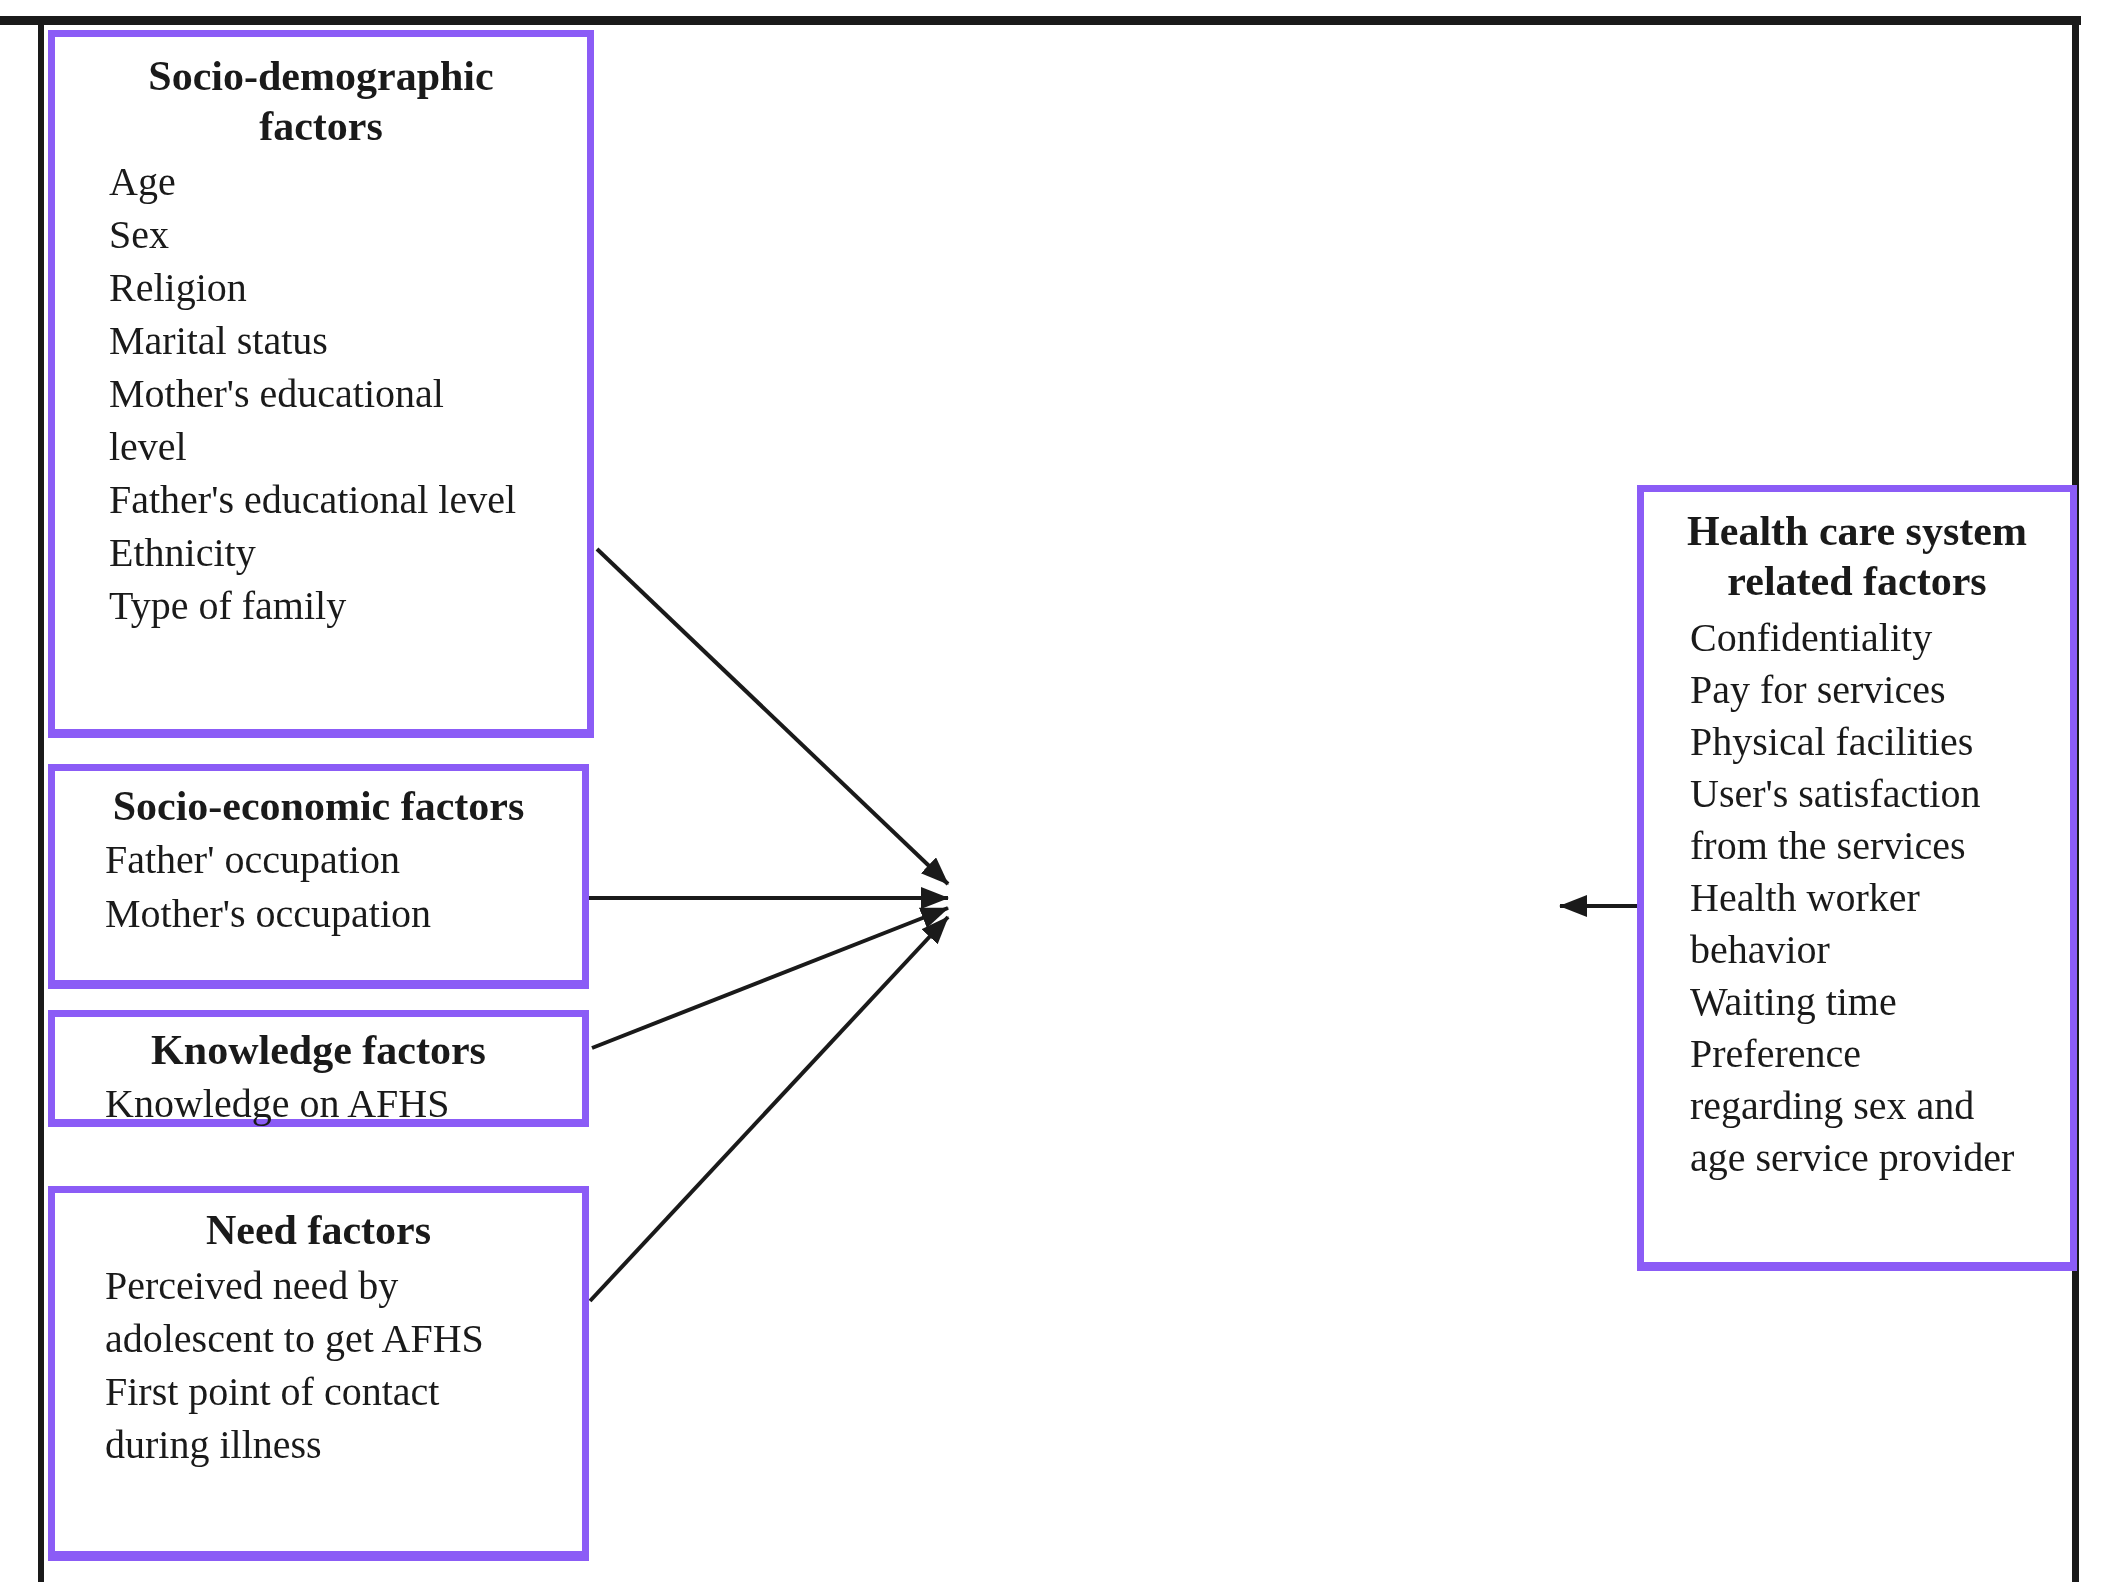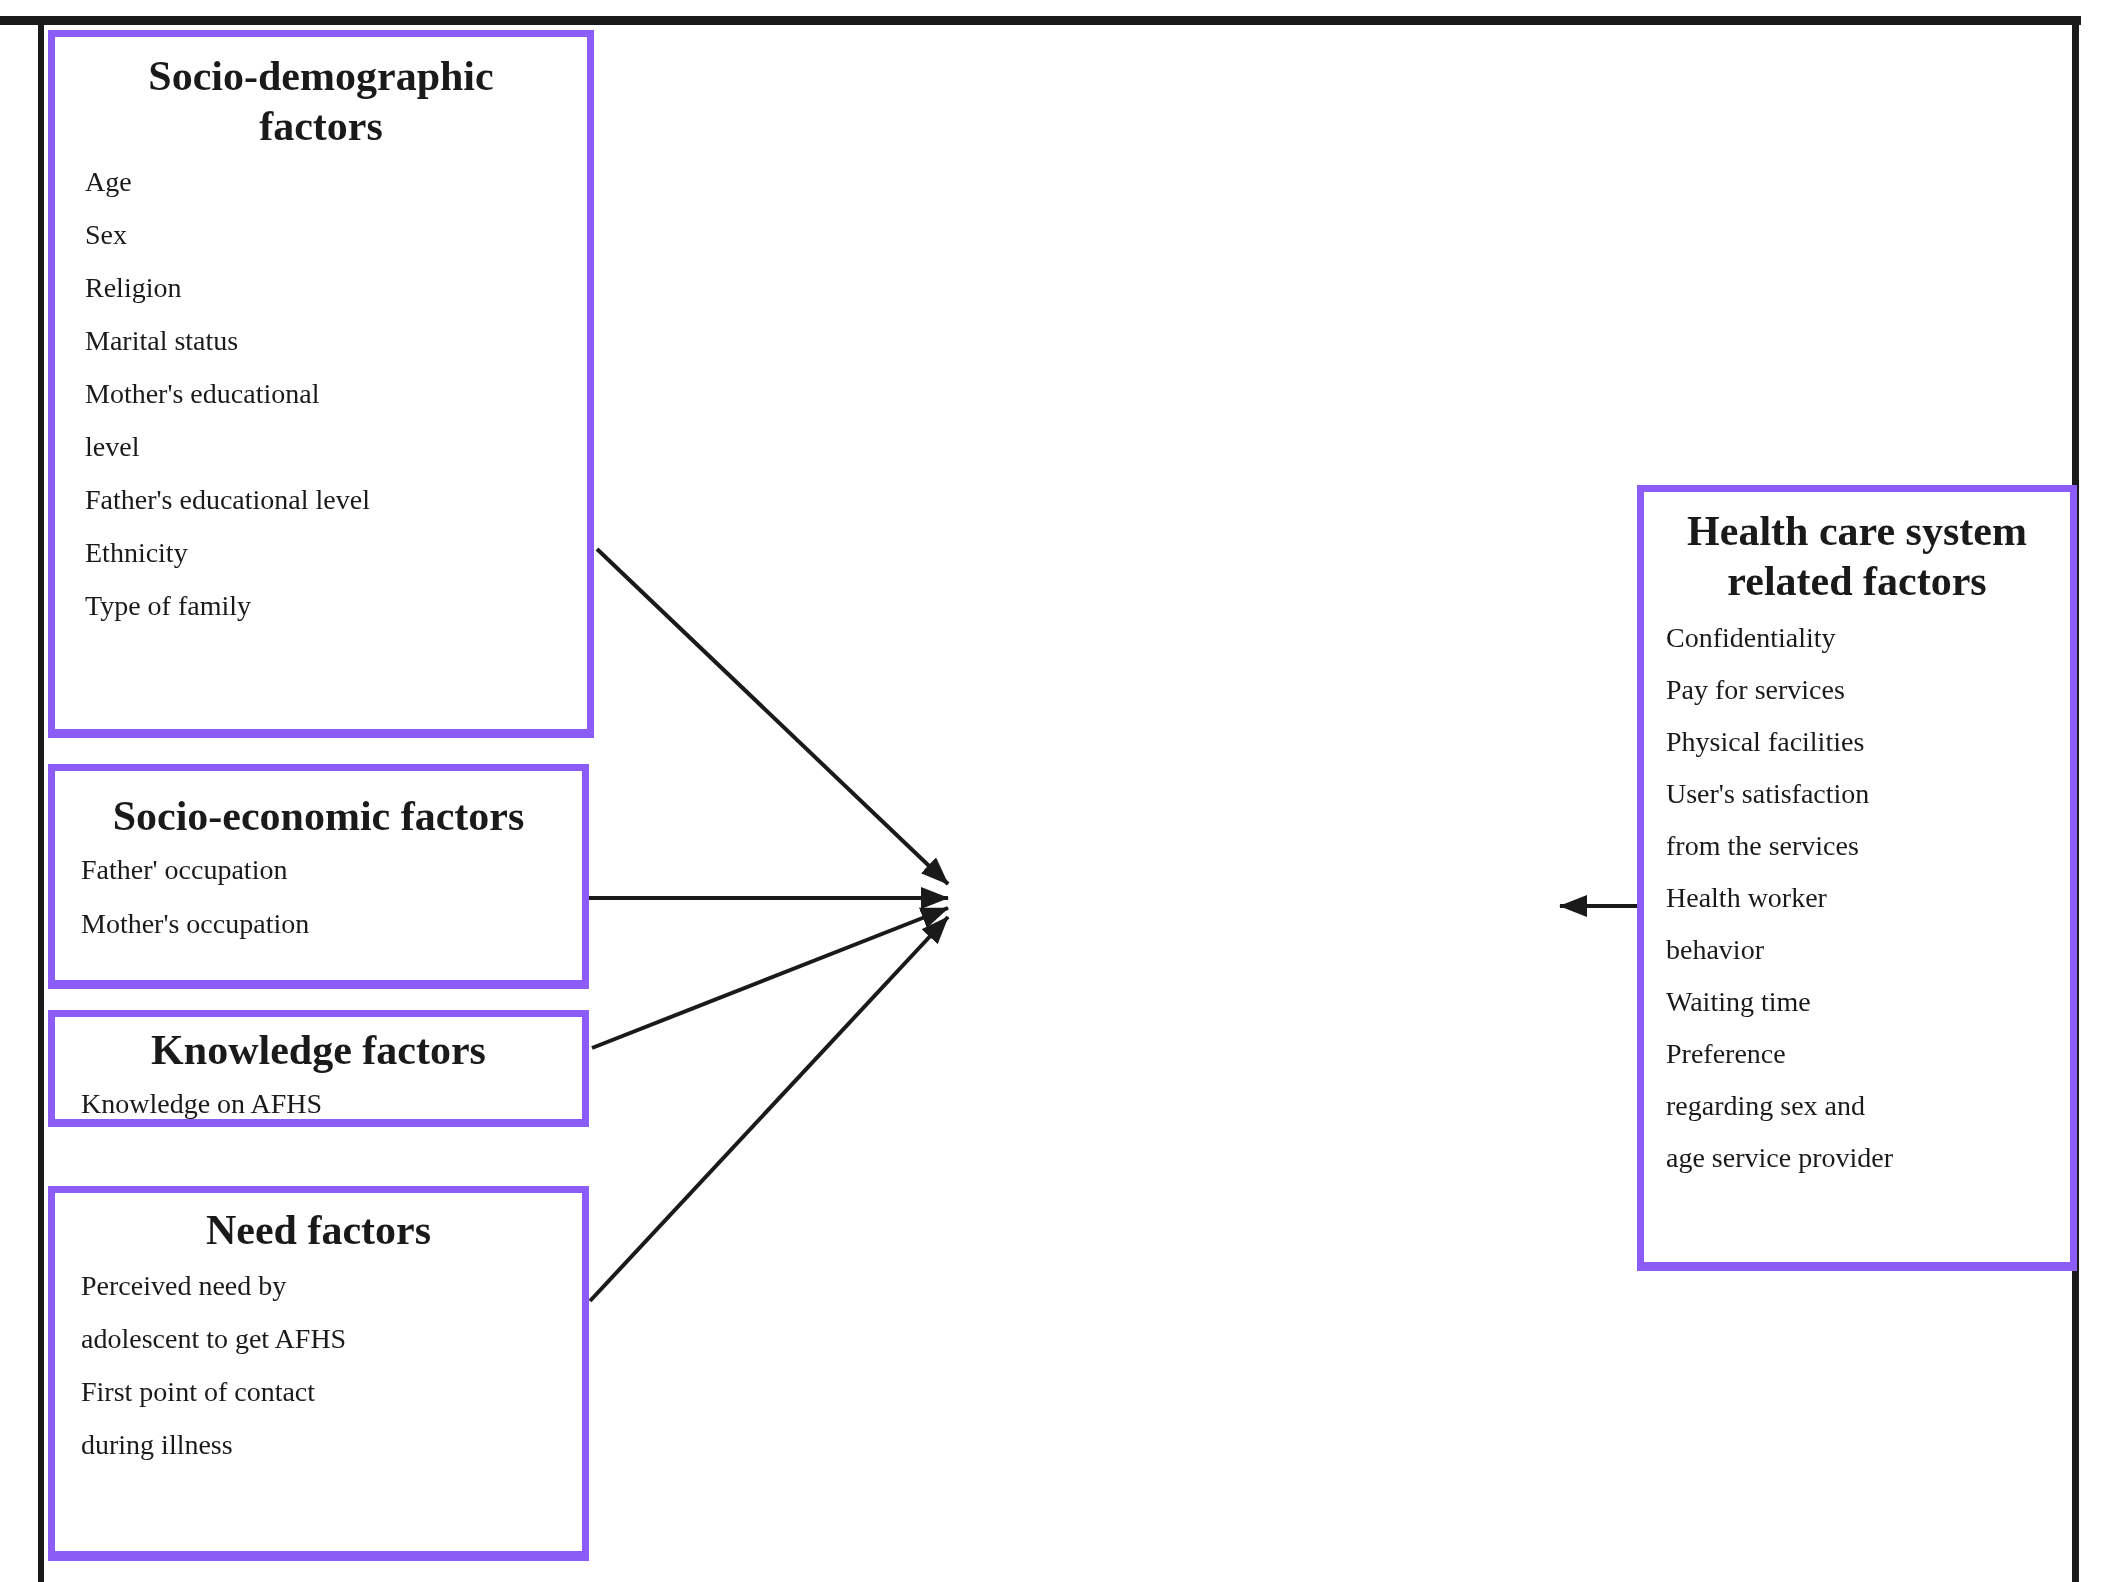--- a/index.html
+++ b/index.html
@@ -8,29 +8,29 @@
     font-family:"Liberation Serif","DejaVu Serif",serif; color:#1a1a1a;
     overflow:hidden;
   }
   .frame{position:absolute;background:#1a1a1a;}
   .frame-top{left:0;top:16px;width:2081px;height:9px;}
   .frame-left{left:38px;top:16px;width:6px;height:1566px;}
   .frame-right{left:2072px;top:16px;width:7px;height:1566px;}
 
   .box{position:absolute;border:7px solid #8b5cf6;background:#ffffff;box-sizing:border-box;}
   .box-title{font-weight:bold;text-align:center;font-size:42px;line-height:50px;margin:0 auto;}
-  .box-items{font-size:28px;}
+  .box-items{font-size:40px;margin-left:24px;}
   .item{white-space:nowrap;}
 
   #box-socio-demo{left:48px;top:30px;width:546px;height:708px;border-bottom-width:9px;}
   #box-socio-demo .box-title{max-width:430px;margin-top:14px;}
   #box-socio-demo .box-items{padding:4px 8px 0 30px;line-height:53px;}
 
   #box-socio-econ{left:48px;top:764px;width:541px;height:225px;border-bottom-width:9px;}
-  #box-socio-econ .box-title{margin-top:20px;}
+  #box-socio-econ .box-title{margin-top:10px;}
   #box-socio-econ .box-items{padding:2px 8px 0 26px;line-height:54px;}
 
   #box-knowledge{left:48px;top:1010px;width:541px;height:117px;border-bottom-width:8px;}
   #box-knowledge .box-title{margin-top:8px;}
   #box-knowledge .box-items{padding:2px 8px 0 26px;line-height:54px;}
 
   #box-need{left:48px;top:1186px;width:541px;height:375px;border-bottom-width:10px;}
   #box-need .box-title{margin-top:12px;}
   #box-need .box-items{padding:4px 8px 0 26px;line-height:53px;}
 

